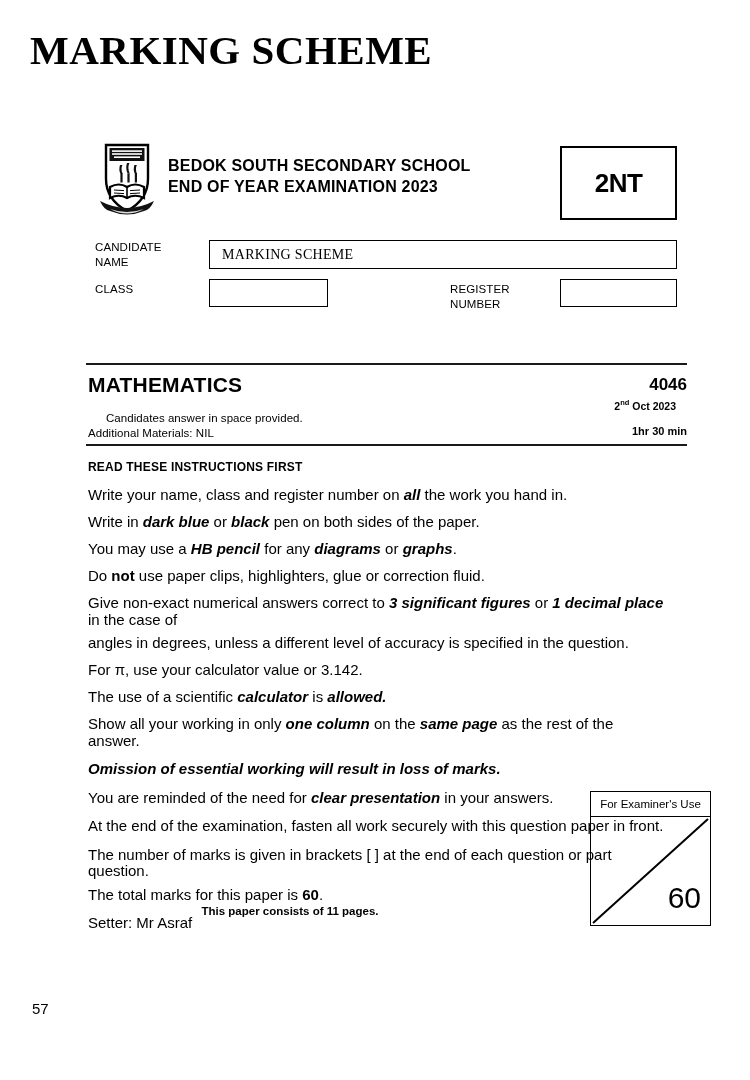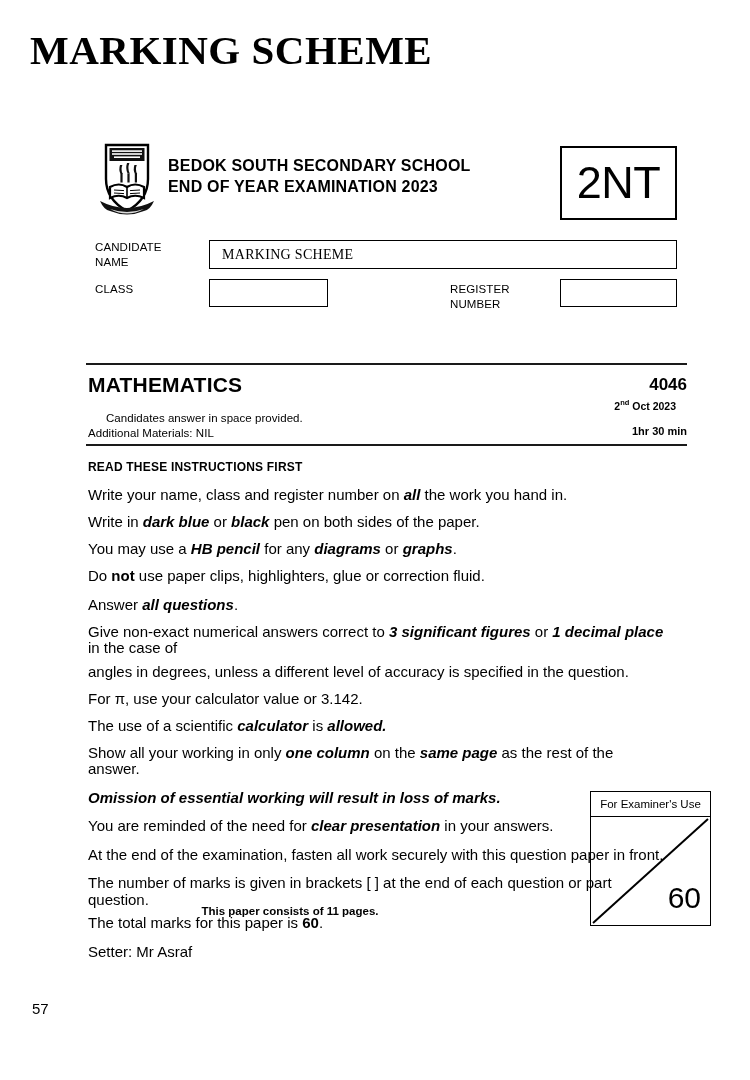--- a/index.html
+++ b/index.html
@@ -61,22 +61,22 @@
     height: 74px;
     border: 2px solid #000;
     box-sizing: border-box;
   }
   .level-box .level-text {
     position: absolute;
     left: 0; right: 0;
     top: 50%;
     transform: translateY(-50%);
     text-align: center;
-    font-size: 45px;
-    font-weight: normal;
+    font-size: 26px;
+    font-weight: bold;
     letter-spacing: -0.5px;
   }
 
   
   .lbl {
     position: absolute;
     font-size: 11.5px;
     line-height: 1.28;
     letter-spacing: 0.1px;
     white-space: pre-line;
@@ -326,21 +326,20 @@
   <div class="note-line note-1">Candidates answer in space provided.</div>
   <div class="note-line note-2">Additional Materials: NIL</div>
 
   <div class="instr-head">READ THESE INSTRUCTIONS FIRST</div>
 
   <div class="instr">
     <p>Write your name, class and register number on <span class="bi">all</span> the work you hand in.</p>
     <p>Write in <span class="bi">dark blue</span> or <span class="bi">black</span> pen on both sides of the paper.</p>
     <p>You may use a <span class="bi">HB pencil</span> for any <span class="bi">diagrams</span> or <span class="bi">graphs</span>.</p>
     <p>Do <b>not</b> use paper clips, highlighters, glue or correction fluid.</p>
-    <p class="gap-before">Answer <span class="bi">all questions</span>.</p>
     <p class="tight">Give non-exact numerical answers correct to <span class="bi">3 significant figures</span> or <span class="bi">1 decimal place</span> in the case of</p>
     <p>angles in degrees, unless a different level of accuracy is specified in the question.</p>
     <p>For π, use your calculator value or 3.142.</p>
     <p>The use of a scientific <span class="bi">calculator</span> is <span class="bi">allowed.</span></p>
     <p class="tight">Show all your working in only <span class="bi">one column</span> on the <span class="bi">same page</span> as the rest of the answer.</p>
     <p class="gap-before"><span class="bi">Omission of essential working will result in loss of marks.</span></p>
     <p class="gap-before">You are reminded of the need for <span class="bi">clear presentation</span> in your answers.</p>
     <p class="gap-before">At the end of the examination, fasten all work securely with this question paper in front.</p>
     <p class="gap-before tight">The number of marks is given in brackets [ ] at the end of each question or part question.</p>
     <p>The total marks for this paper is <b>60</b>.</p>

